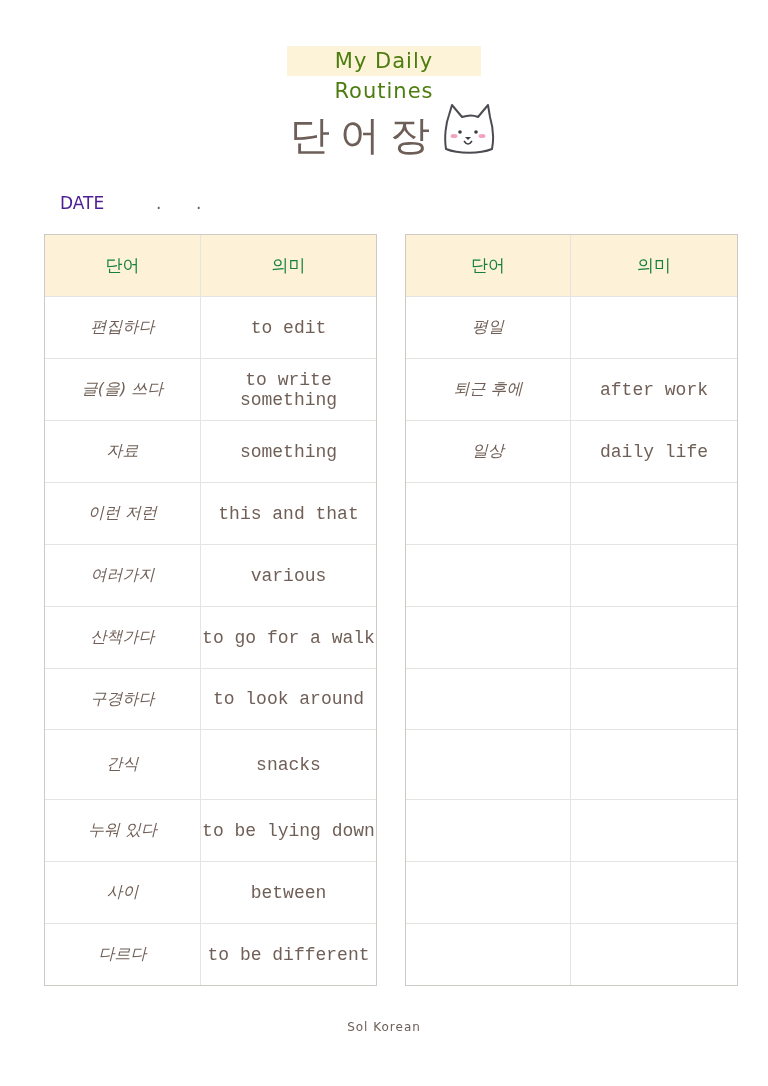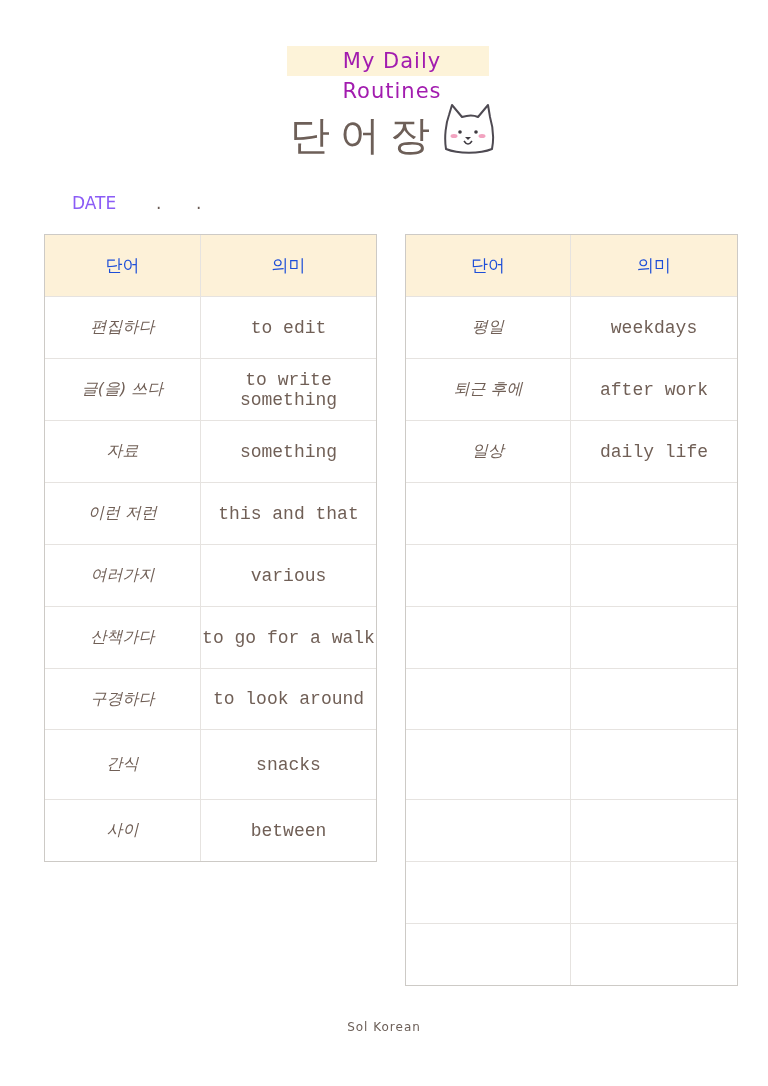--- a/index.html
+++ b/index.html
@@ -2,47 +2,47 @@
 <html><head>
   <meta charset="utf-8">
   <style>
     html, body { margin: 0; padding: 0; }
     body {
       width: 768px; height: 1086px; background: #ffffff; position: relative; overflow: hidden;
       font-family: "DejaVu Sans", sans-serif; color: #6b5b52;
     }
     .subtitle {
       position: absolute; left: 287px; top: 46px; width: 194px; height: 30px;
-      background: #fdf3d9; color: #a21caf; font-family: "DejaVu Sans", sans-serif;
-      font-size: 21px; letter-spacing: 1px; line-height: 30px; text-align: center; padding-left: 8px;
+      background: #fdf3d9; color: #4d7c0f; font-family: "DejaVu Sans", sans-serif;
+      font-size: 21px; letter-spacing: 1px; line-height: 30px; text-align: center;
     }
     .title-wrap { position: absolute; left: 290px; top: 100px; height: 70px; display: flex; align-items: center; }
     .title {
       font-family: "DejaVu Sans", sans-serif; font-size: 40px; font-weight: 300; color: #6d5f58;
       letter-spacing: 10px; line-height: 70px;
     }
     .cat { width: 56px; height: 54px; margin-left: 0px; margin-top: -14px; }
     .date-label {
-      position: absolute; left: 72px; top: 193px; font-size: 17px; color: #8b5cf6;
+      position: absolute; left: 60px; top: 193px; font-size: 17px; color: #4c1d95;
       font-family: "DejaVu Sans", sans-serif; letter-spacing: 0px;
     }
     .date-dot { position: absolute; top: 193px; font-size: 17px; color: #6a5c55; }
     .tbl {
       position: absolute; top: 234px; border: 1.5px solid #cdcac6; border-collapse: collapse;
       background: #fff;
     }
     .tbl .row { display: flex; border-top: 1.5px solid #e6e3e0; }
     .tbl .row:first-child { border-top: none; }
     .tbl .cell {
       display: flex; align-items: center; justify-content: center; box-sizing: border-box;
       color: #705f56; text-align: center;
     }
     .tbl .cell.c1 { border-right: 1.5px solid #e6e3e0; }
     .tbl .hdr { background: #fdf1d8; }
-    .tbl .hdr .cell { font-family: "DejaVu Sans", sans-serif; font-size: 17px; color: #1d4ed8; }
+    .tbl .hdr .cell { font-family: "DejaVu Sans", sans-serif; font-size: 17px; color: #15803d; }
     .ko { font-family: "DejaVu Sans", sans-serif; font-size: 16px; font-style: italic; }
     .en { font-family: Liberation Mono, monospace; font-size: 18px; }
     #left { left: 44px; width: 331px; }
     #left .c1 { width: 156px; }
     #left .c2 { width: 175px; }
     #right { left: 405px; width: 331px; }
     #right .c1 { width: 165px; }
     #right .c2 { width: 166px; }
     .footer {
       position: absolute; left: 0; width: 768px; top: 1020px; text-align: center;
@@ -102,33 +102,40 @@
   </div>
   <div class="row" style="height:60px">
     <div class="cell c1 ko">구경하다</div>
     <div class="cell c2 en">to look around</div>
   </div>
   <div class="row" style="height:69px">
     <div class="cell c1 ko">간식</div>
     <div class="cell c2 en">snacks</div>
   </div>
   <div class="row" style="height:61px">
+    <div class="cell c1 ko">누워 있다</div>
+    <div class="cell c2 en">to be lying down</div>
+  </div>
+  <div class="row" style="height:61px">
     <div class="cell c1 ko">사이</div>
     <div class="cell c2 en">between</div>
+  </div>
+  <div class="row" style="height:61px">
+    <div class="cell c1 ko">다르다</div>
+    <div class="cell c2 en">to be different</div>
   </div>
 </div>
 
 <div class="tbl" id="right">
   <div class="row hdr" style="height:61px">
     <div class="cell c1">단어</div>
     <div class="cell c2">의미</div>
   </div>
   <div class="row" style="height:61px">
     <div class="cell c1 ko">평일</div>
-    <div class="cell c2 en">weekdays</div>
   </div>
   <div class="row" style="height:61px">
     <div class="cell c1 ko">퇴근 후에</div>
     <div class="cell c2 en">after work</div>
   </div>
   <div class="row" style="height:61px">
     <div class="cell c1 ko">일상</div>
     <div class="cell c2 en">daily life</div>
   </div>
   <div class="row" style="height:61px">

